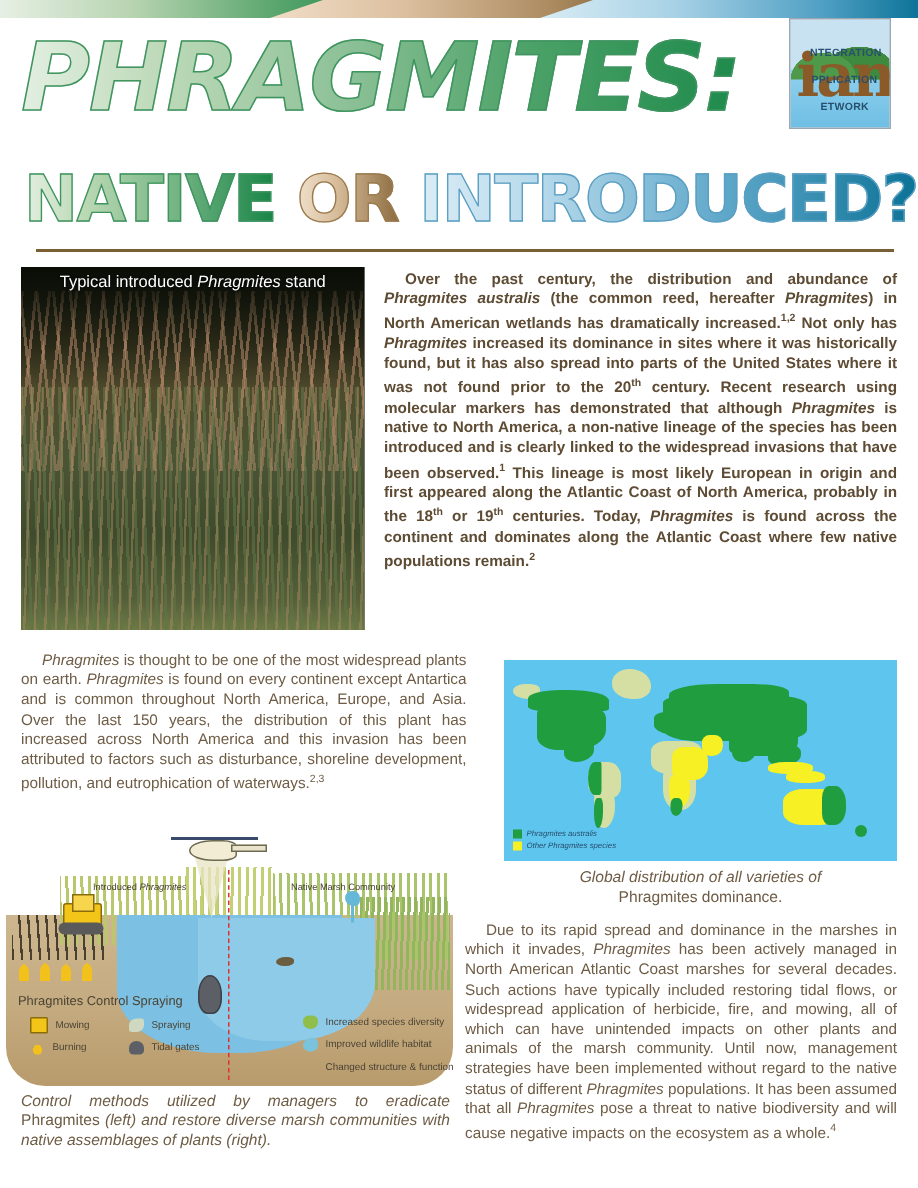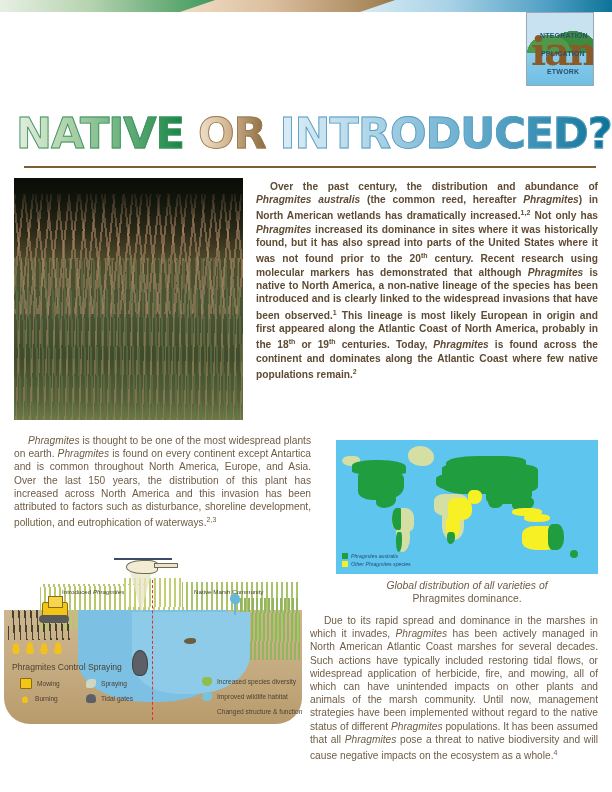--- a/index.html
+++ b/index.html
@@ -508,38 +508,40 @@
 </head>
 <body>
 
 <div class="topbar">
   <div class="topbar-seg topbar-green"></div>
   <div class="topbar-seg topbar-tan"></div>
   <div class="topbar-seg topbar-blue"></div>
 </div>
 
 <div class="title-area">
+  <h1 class="main-title">PHRAGMITES:</h1>
   <div class="sub-title">
     <span class="st-native">NATIVE</span><span>&nbsp;</span><span class="st-or">OR</span><span>&nbsp;</span><span class="st-introduced">INTRODUCED?</span>
   </div>
   <div class="title-rule"></div>
 </div>
 
 <div class="ian-logo">
   <div class="ian-hills"></div>
   <div class="ian-letters">ian</div>
   <div class="ian-word ian-w1">NTEGRATION</div>
   <div class="ian-word ian-w2">PPLICATION</div>
   <div class="ian-word ian-w3">ETWORK</div>
 </div>
 
 <div class="photo">
   <div class="photo-bg"></div>
   <div class="photo-plumes"></div>
   <div class="photo-stems"></div>
+  <div class="photo-caption"><span>Typical introduced </span><i>Phragmites</i><span> stand</span></div>
 </div>
 
 <div class="para para-intro"><span>Over the past century, the distribution and abundance of </span><i>Phragmites australis</i><span> (the common reed, hereafter </span><i>Phragmites</i><span>) in North American wetlands has dramatically increased.</span><sup>1,2</sup><span> Not only has </span><i>Phragmites</i><span> increased its dominance in sites where it was historically found, but it has also spread into parts of the United States where it was not found prior to the 20</span><sup>th</sup><span> century.  Recent research using molecular markers has demonstrated that although </span><i>Phragmites</i><span> is native to North America, a non-native lineage of the species has been introduced and is clearly linked to the widespread invasions that have been observed.</span><sup>1</sup><span>  This lineage is most likely European in origin and first appeared along the Atlantic Coast of North America, probably in the 18</span><sup>th</sup><span> or 19</span><sup>th</sup><span> centuries.  Today, </span><i>Phragmites</i><span> is found across the continent and dominates along the Atlantic Coast where few native populations remain.</span><sup>2</sup></div>
 
 <div class="para para-spread"><i>Phragmites</i><span> is thought to be one of the most widespread plants on earth.  </span><i>Phragmites</i><span> is found on every continent except Antartica and is common throughout North America, Europe, and Asia.  Over the last 150 years, the distribution of this plant has increased across North America and this invasion has been attributed to factors such as disturbance, shoreline development, pollution, and eutrophication of waterways.</span><sup>2,3</sup></div>
 
 <div class="map-fig">
   <div class="map">
     <div class="landmass lm-tan ak"></div>
     <div class="landmass lm-green na1"></div>
@@ -654,15 +656,16 @@
         <span class="d-ic ic-hab"></span>
         <span>Improved wildlife habitat</span>
       </div>
       <div class="d-legend-row">
         <span class="d-ic ic-none"></span>
         <span>Changed structure &amp; function</span>
       </div>
     </div>
   </div>
 
+  <div class="diagram-caption"><span>Control methods utilized by managers to eradicate </span><span class="nonital">Phragmites</span><span> (left) and restore diverse marsh communities with native assemblages of plants (right).</span></div>
 </div>
 
 <div class="para para-manage"><span>Due to its rapid spread and dominance in the marshes in which it invades, </span><i>Phragmites</i><span> has been actively managed in North American Atlantic Coast marshes for several decades.  Such actions have typically included restoring tidal flows, or widespread application of herbicide, fire, and mowing, all of which can have unintended impacts on other plants and animals of the marsh community.  Until now, management strategies have been implemented without regard to the native status of different </span><i>Phragmites</i><span> populations. It has been assumed that all </span><i>Phragmites</i><span> pose a threat to native biodiversity and will cause negative impacts on the ecosystem as a whole.</span><sup>4</sup></div>
 
 </body></html>

